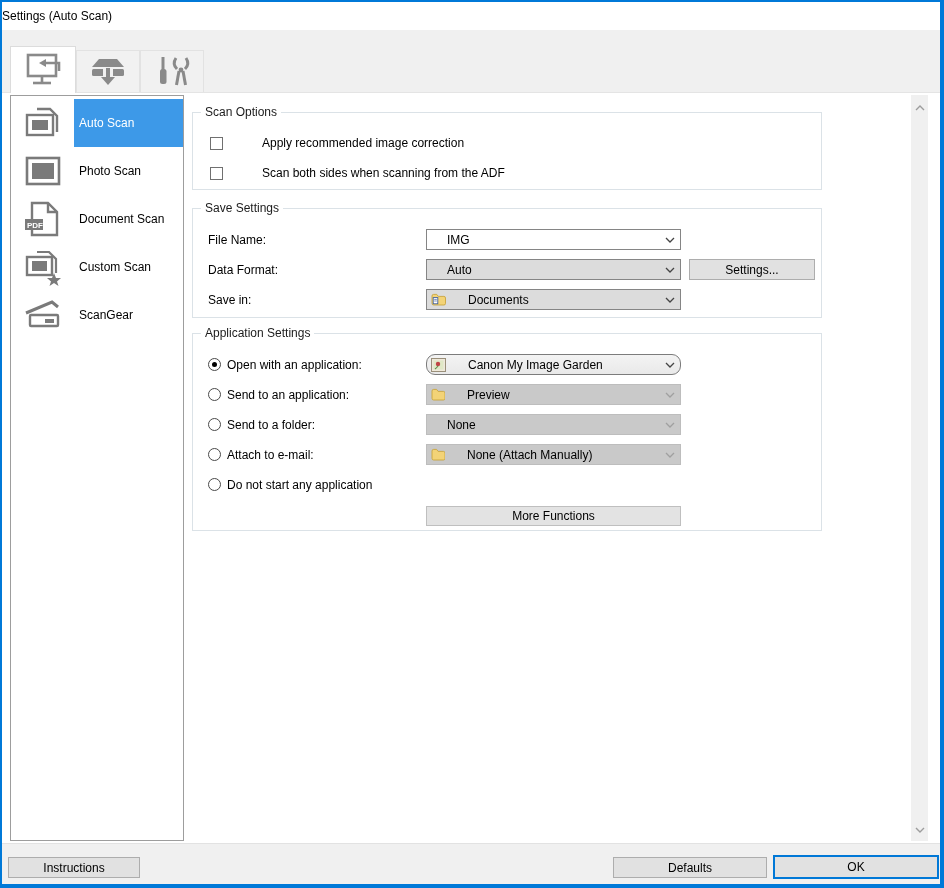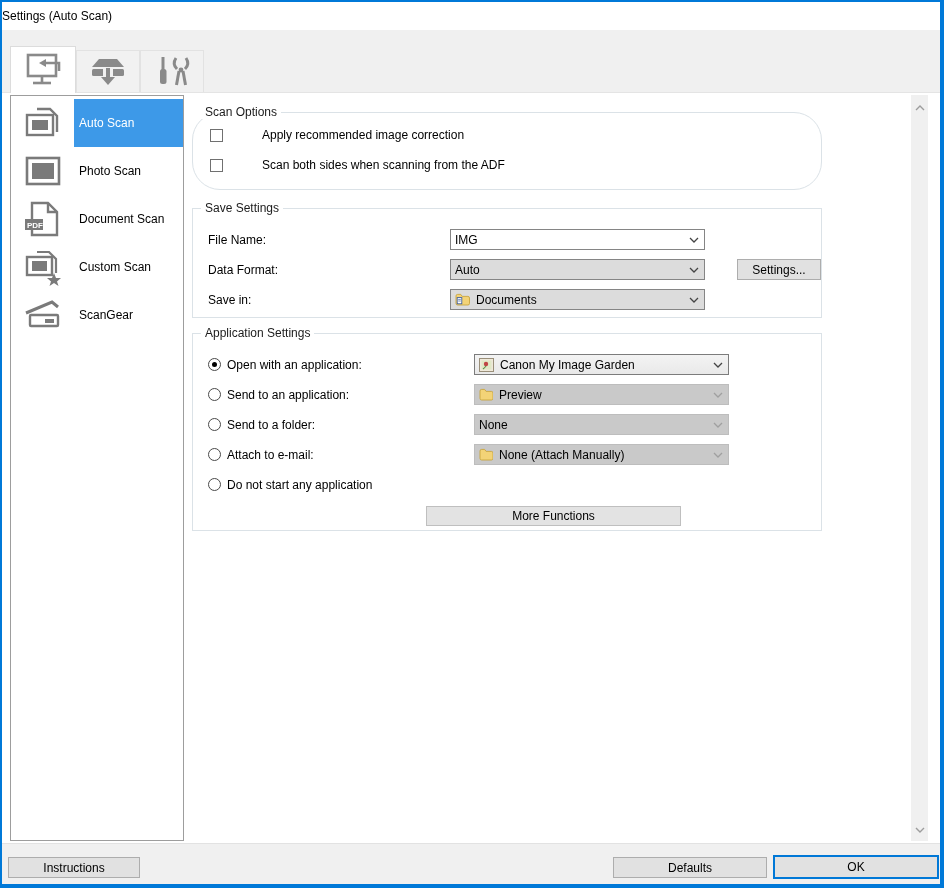--- a/index.html
+++ b/index.html
@@ -24,39 +24,39 @@
   .main{flex:1;display:flex;background:#fff;min-height:0;}
   .sidebar{width:174px;flex:none;margin:2px 0 2px 8px;border:1px solid #9d9d9d;background:#fff;padding-top:3px;}
   .side-item{height:48px;display:flex;align-items:stretch;}
   .side-icon{width:63px;flex:none;display:flex;align-items:center;justify-content:center;}
   .side-label{flex:1;display:flex;align-items:center;padding-left:5px;}
   .side-item.selected .side-label{background:#3d99e8;color:#fff;}
   .content{flex:1;position:relative;padding:19px 0 0 8px;background:#fff;min-width:0;}
   
   .group{position:relative;width:630px;border:1px solid #dbe2e7;}
   .group-title{position:absolute;top:-8px;left:8px;background:#fff;padding:0 4px;color:#1b1b1b;}
-  .group.scan-options{height:78px;padding:15px 0 0 17px;border-radius:28px;}
+  .group.scan-options{height:78px;padding:23px 0 0 17px;}
   .group.save-settings{height:110px;margin-top:18px;padding:0 0 0 0;}
   .group.app-settings{height:198px;margin-top:15px;}
   
   .check-row{display:flex;align-items:center;margin-bottom:16px;gap:32px;}
   .checkbox{width:13px;height:13px;border:1px solid #707070;background:#fff;flex:none;margin-right:7px;}
-  .form-row{display:flex;align-items:center;height:21px;padding-left:15px;gap:24px;}
+  .form-row{display:flex;align-items:center;height:21px;padding-left:15px;}
   .row1{margin-top:20px;}
   .rown{margin-top:9px;}
   .row-label{width:218px;flex:none;}
   .radio{width:13px;height:13px;border:1px solid #4a4a4a;border-radius:50%;background:#fff;flex:none;margin-right:6px;position:relative;}
   .radio.checked::after{content:"";position:absolute;left:3px;top:3px;width:5px;height:5px;border-radius:50%;background:#000;}
   .radio-label-box{width:199px;flex:none;display:flex;align-items:center;}
   
   .combo{width:255px;height:21px;border:1px solid #858585;background:#fff;display:flex;align-items:center;padding:0 5px 0 4px;flex:none;}
-  .combo .val{white-space:nowrap;overflow:hidden;}
+  .combo .val{white-space:nowrap;overflow:hidden;margin-left:16px;}
   .combo .chev{margin-left:auto;flex:none;display:flex;}
   .combo.gray{background:#dcdcdc;}
-  .combo.lite{background:linear-gradient(#f3f3f3,#e9e9e9);border-color:#7c7c7c;}
+  .combo.lite{background:linear-gradient(#f3f3f3,#e9e9e9);border-color:#7c7c7c;border-radius:9px;}
   .combo.disabled{background:#c9c9c9;border-color:#bdbdbd;}
   .combo .ic{margin-right:6px;display:flex;flex:none;}
   
   .btn{background:#e1e1e1;border:1px solid #adadad;display:flex;align-items:center;justify-content:center;font-size:12px;color:#000;}
   .settings-btn{width:126px;height:21px;margin-left:8px;}
   .mf-row{padding-left:233px;margin-top:10px;}
   .mf-btn{width:255px;height:20px;background:#e3e3e3;border-color:#bfbfbf;}
   
   .scroll-gap{width:12px;flex:none;background:#fff;}
   .scrollbar{width:17px;flex:none;background:#f0f0f0;margin:2px 0;display:flex;flex-direction:column;justify-content:space-between;align-items:center;padding:5px 0;}

